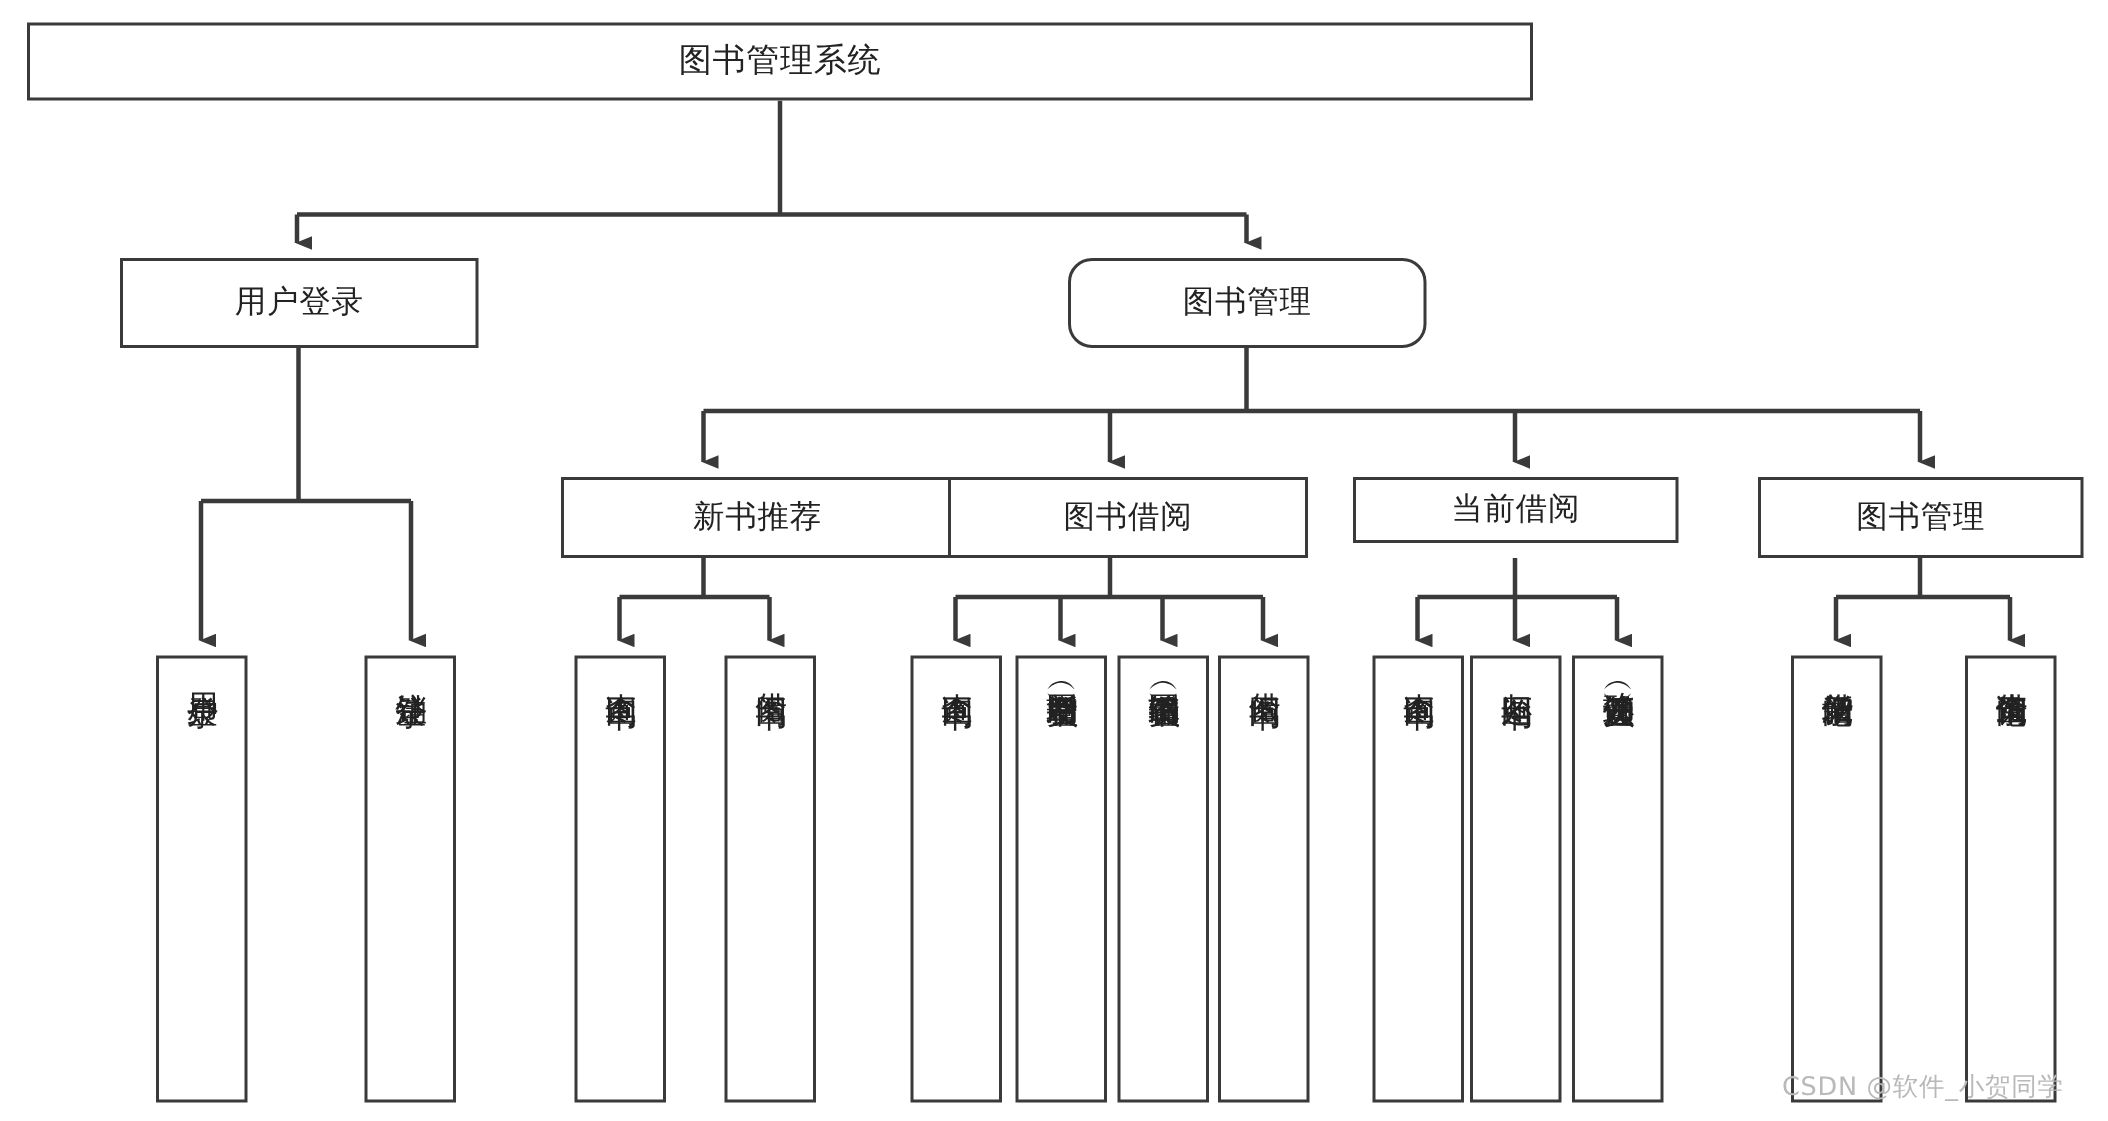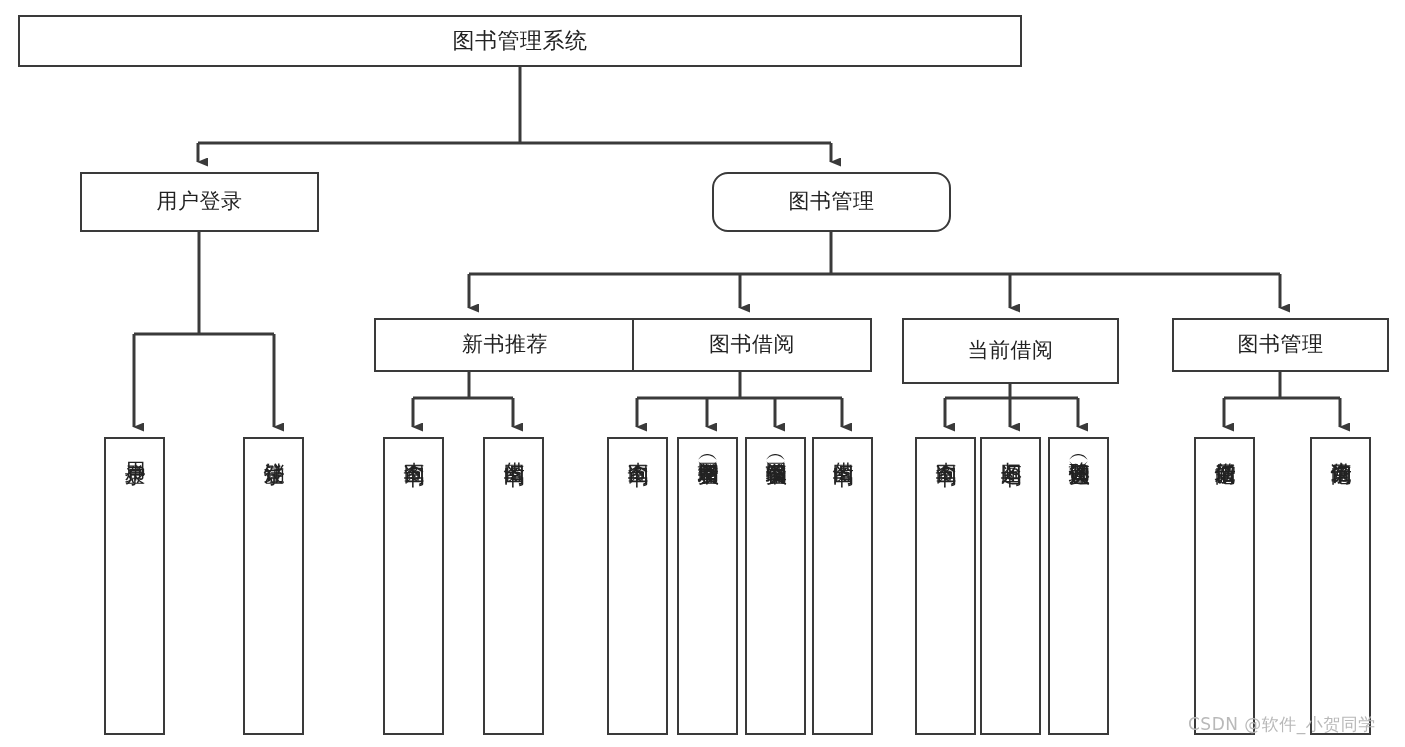--- a/index.html
+++ b/index.html
@@ -141,21 +141,21 @@
   </div>
 
   <div class="node h" style="left:360px; top:318px; width:262px; height:54px;margin-left:14px;">
     <span>新书推荐</span>
   </div>
 
   <div class="node h" style="left:632px; top:318px; width:240px; height:54px;">
     <span>图书借阅</span>
   </div>
 
-  <div class="node h" style="left:902px; top:318px; width:217px; height:66px;">
+  <div class="node h" style="left:902px; top:318px; width:217px; height:44px;">
     <span>当前借阅</span>
   </div>
 
   <div class="node h" style="left:1172px; top:318px; width:217px; height:54px;">
     <span>图书管理</span>
   </div>
 
   <div class="node leaf" style="left:104px; top:437px; width:61px; height:298px;">
     <span class="vtext">用户登录</span>
   </div>

